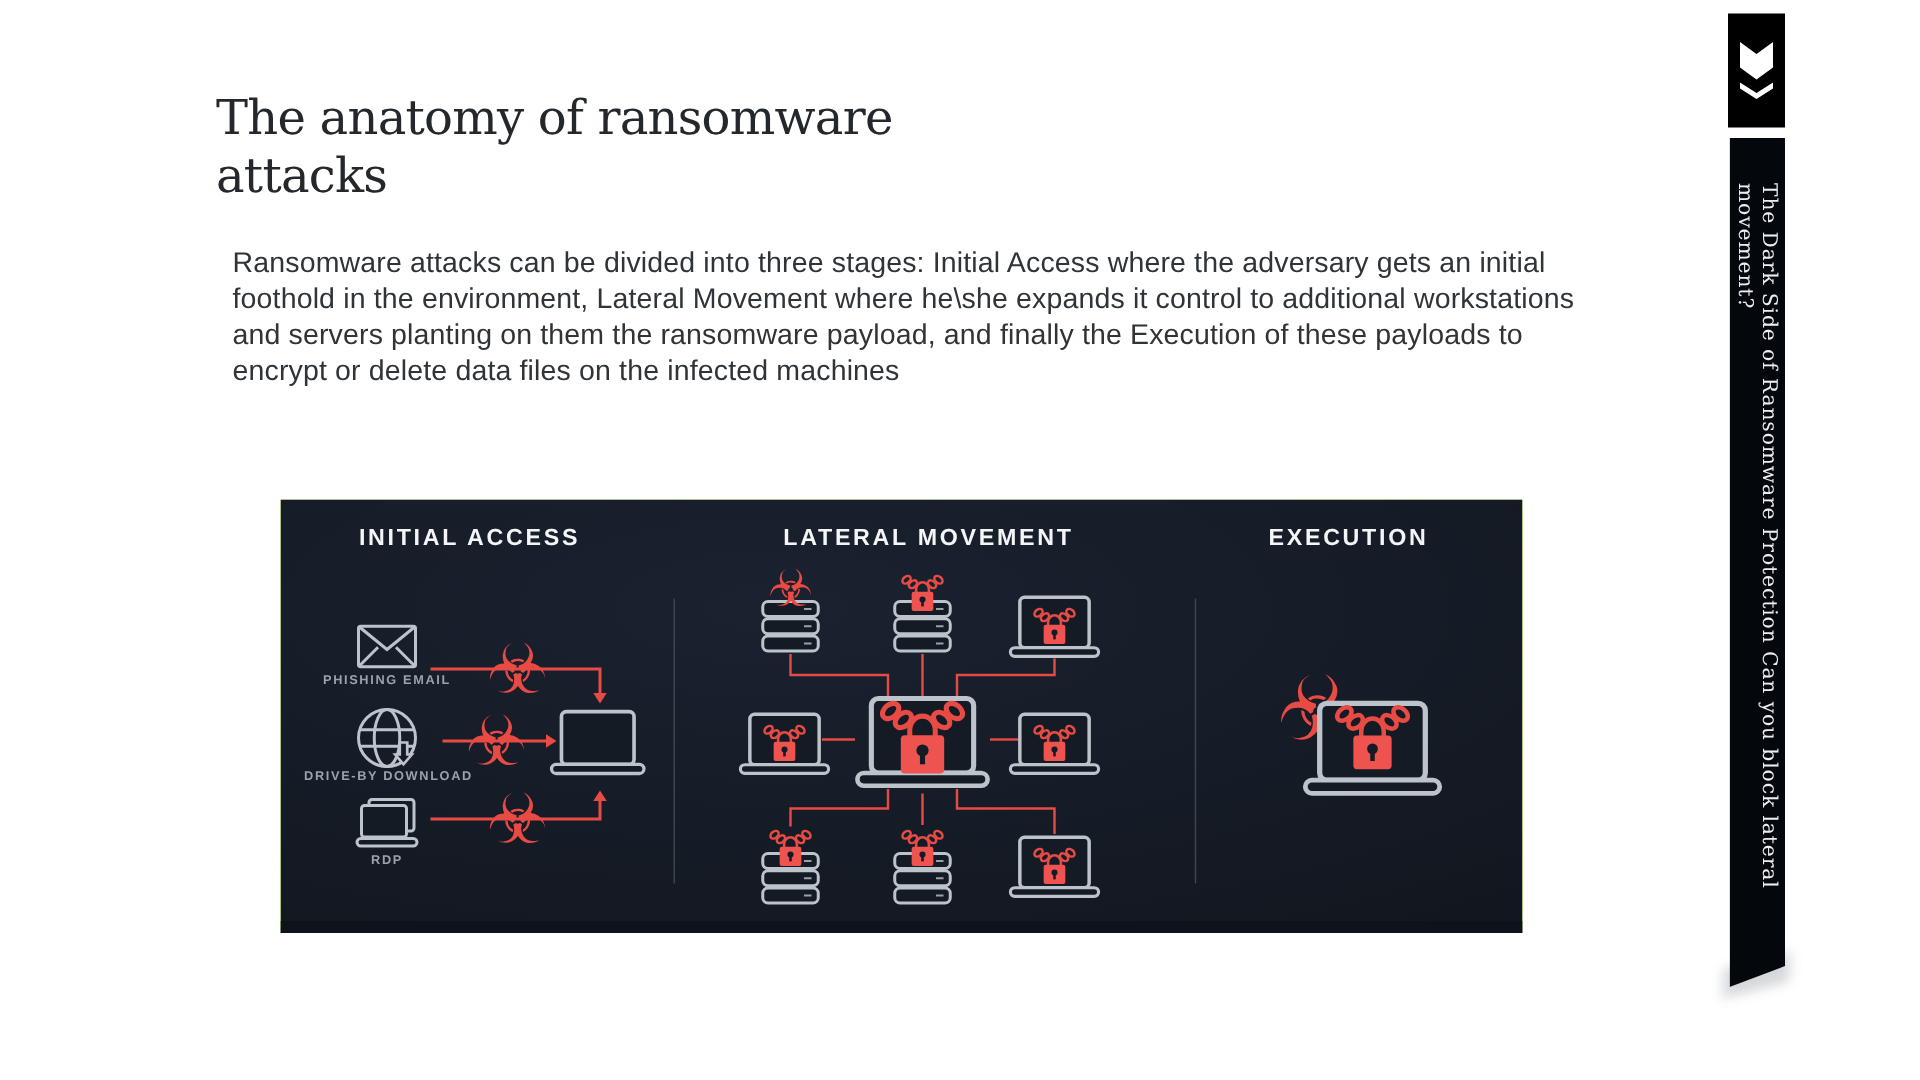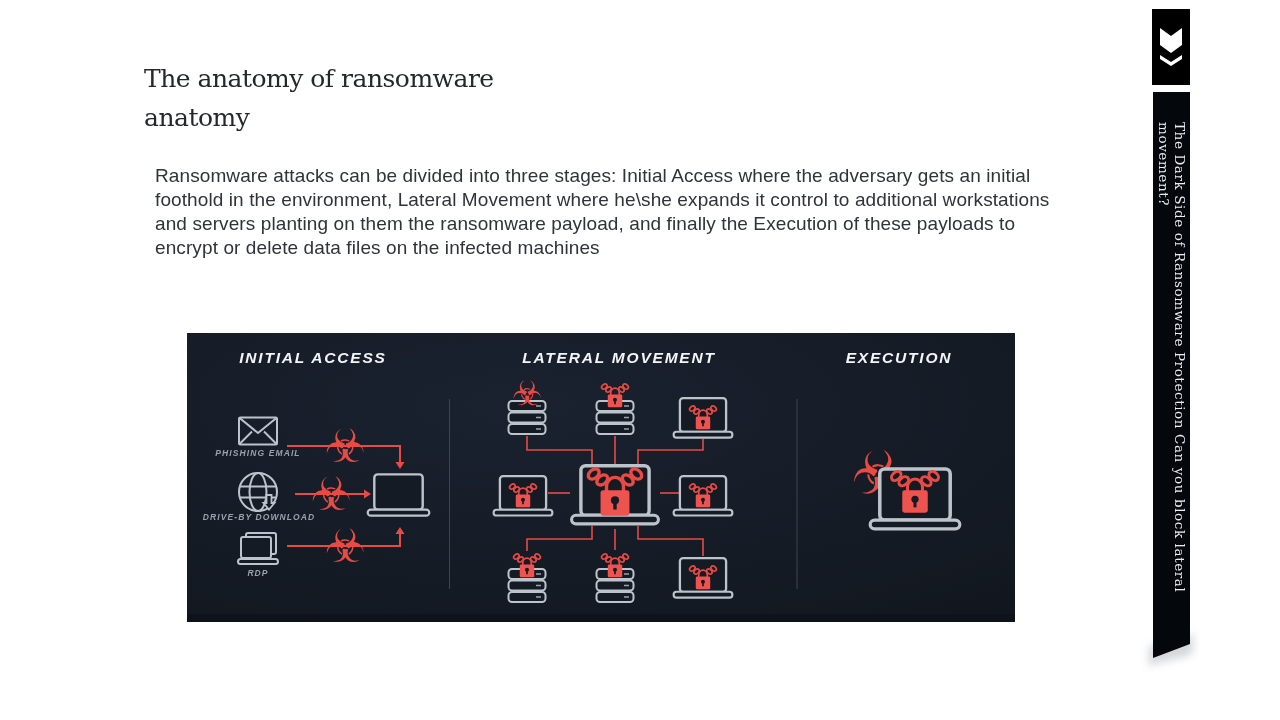--- a/index.html
+++ b/index.html
@@ -6,36 +6,35 @@
   body {
     width:1280px; height:720px; overflow:hidden; position:relative;
     background:#ffffff;
     font-family:"Liberation Sans", sans-serif;
   }
   .slide { position:absolute; inset:0; background:#ffffff; }
 
   .title {
     position:absolute; left:144px; top:59px; margin:0;
     font-family:"DejaVu Serif", serif; font-weight:400;
-    font-size:25px; line-height:39px; letter-spacing:-0.5px;
+    font-size:32px; line-height:39px; letter-spacing:-0.5px;
     color:#24282c;
   }
   .title .line { display:block; }
 
   .body-text {
     position:absolute; left:155px; top:164px; width:926px; margin:0;
     font-family:"Liberation Sans", sans-serif;
     font-size:19px; line-height:24px; letter-spacing:0.1px;
     color:#2f3439;
   }
 
   .figure {
     position:absolute; left:187px; top:333px; width:828px; height:289px;
     background:#bef264;
-    font-style:italic;
   }
   .figure svg { display:block; }
 
   .ig-head {
     font-family:"Liberation Sans", sans-serif; font-weight:700;
     font-size:15.5px; letter-spacing:1.8px; fill:#f3f5f7; text-anchor:middle;
   }
   .ig-label {
     font-family:"Liberation Sans", sans-serif; font-weight:600;
     font-size:8.5px; letter-spacing:1.1px; fill:#9aa2ac; text-anchor:middle;
@@ -70,21 +69,21 @@
     color:#e9eef5;
   }
 </style>
 </head>
 <body>
 
 <div class="slide">
 
   <h1 class="title">
     <span class="line">The anatomy of ransomware</span>
-    <span class="line">anatomy</span>
+    <span class="line">attacks</span>
   </h1>
 
   <p class="body-text">Ransomware attacks can be divided into three stages: Initial Access where the adversary gets an initial foothold in the environment, Lateral Movement where he\she expands it control to additional workstations and servers planting on them the ransomware payload, and finally the Execution of these payloads to encrypt or delete data files on the infected machines</p>
 
   <div class="figure">
     <svg width="828" height="289" viewBox="0 0 828 289" xmlns="http://www.w3.org/2000/svg">
       <defs>
         <radialGradient id="bgGrad" cx="40%" cy="25%" r="90%">
           <stop offset="0%" stop-color="#1a2230"></stop>
           <stop offset="65%" stop-color="#151b25"></stop>

